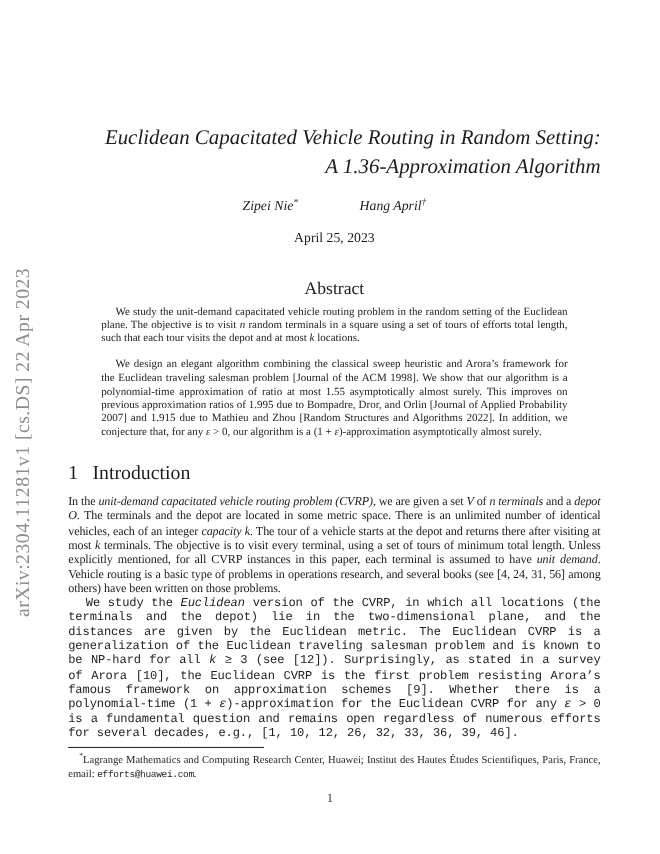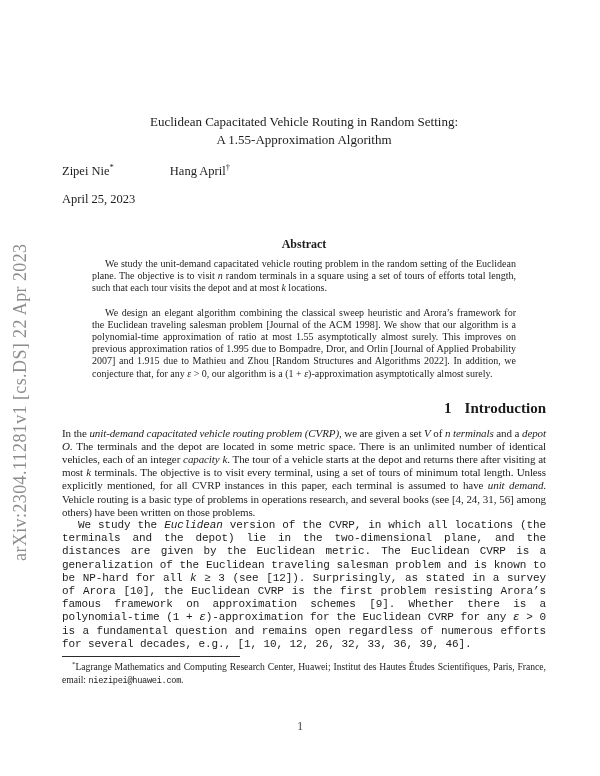--- a/index.html
+++ b/index.html
@@ -27,58 +27,61 @@
     white-space: nowrap;
   }
   .content {
     position: absolute;
     left: 62px;
     top: 0;
     width: 484px;
   }
   .title {
     margin: 113px 0 0 0;
-    text-align: center;
-    font-size: 13px;
+    text-align: right;
+    font-size: 19px;
     font-weight: normal;
     line-height: 1.38;
+    font-style: italic;
   }
   .authors {
     margin-top: 13px;
     display: flex;
+    justify-content: center;
     gap: 56px;
     font-size: 12.5px;
+    font-style: italic;
   }
   .authors sup { font-size: 8.5px; }
   .date {
     margin-top: 13px;
+    text-align: center;
     font-size: 12.5px;
   }
   .abstract {
     width: 424px;
     margin: 30px auto 0 auto;
   }
   .abs-heading {
     text-align: center;
-    font-weight: bold;
-    font-size: 12px;
+    font-weight: normal;
+    font-size: 16px;
   }
   .abs-p {
     margin: 6px 0 0 0;
     font-size: 10px;
     line-height: 1.22;
     text-align: justify;
     text-indent: 13px;
   }
   .abs-p + .abs-p { margin-top: 12px; }
   .section-heading {
     margin: 20px 0 0 0;
-    font-size: 15px;
-    font-weight: bold;
-    text-align: right;
+    font-size: 18px;
+    font-weight: normal;
   }
   .sec-num { margin-right: 13px; }
   .body-p {
     margin: 10px 0 0 0;
     font-size: 11px;
     line-height: 1.2;
     letter-spacing: -0.1px;
     text-align: justify;
   }
   .body-p.indent { margin-top: 0; text-indent: 16px; font-family: Liberation Mono, monospace; }
@@ -114,21 +117,21 @@
 </style>
 </head>
 <body>
 
 <div class="page">
 
   <div class="stamp">arXiv:2304.11281v1  [cs.DS]  22 Apr 2023</div>
 
   <div class="content">
 
-    <h1 class="title"><span>Euclidean Capacitated Vehicle Routing in Random Setting:</span><br><span>A 1.55-Approximation Algorithm</span></h1>
+    <h1 class="title"><span>Euclidean Capacitated Vehicle Routing in Random Setting:</span><br><span>A 1.36-Approximation Algorithm</span></h1>
 
     <div class="authors">
       <span class="author"><span>Zipei Nie</span><sup>*</sup></span>
       <span class="author"><span>Hang April</span><sup>†</sup></span>
     </div>
 
     <div class="date">April 25, 2023</div>
 
     <div class="abstract">
       <div class="abs-heading">Abstract</div>
@@ -136,20 +139,20 @@
       <p class="abs-p"><span>We design an elegant algorithm combining the classical sweep heuristic and Arora’s framework for the Euclidean traveling salesman problem [Journal of the ACM 1998]. We show that our algorithm is a polynomial-time approximation of ratio at most 1.55 asymptotically almost surely. This improves on previous approximation ratios of 1.995 due to Bompadre, Dror, and Orlin [Journal of Applied Probability 2007] and 1.915 due to Mathieu and Zhou [Random Structures and Algorithms 2022]. In addition, we conjecture that, for any </span><span class="seg-i">ε</span><span> &gt; 0, our algorithm is a (1 + </span><span class="seg-i">ε</span><span>)-approximation asymptotically almost surely.</span></p>
     </div>
 
     <h2 class="section-heading"><span class="sec-num">1</span><span>Introduction</span></h2>
 
     <p class="body-p"><span>In the </span><span class="seg-i">unit-demand capacitated vehicle routing problem (CVRP)</span><span>, we are given a set </span><span class="seg-i">V</span><span> of </span><span class="seg-i">n terminals</span><span> and a </span><span class="seg-i">depot O</span><span>. The terminals and the depot are located in some metric space. There is an unlimited number of identical vehicles, each of an integer </span><span class="seg-i">capacity k</span><span>. The tour of a vehicle starts at the depot and returns there after visiting at most </span><span class="seg-i">k</span><span> terminals. The objective is to visit every terminal, using a set of tours of minimum total length. Unless explicitly mentioned, for all CVRP instances in this paper, each terminal is assumed to have </span><span class="seg-i">unit demand</span><span>. Vehicle routing is a basic type of problems in operations research, and several books (see [4, 24, 31, 56] among others) have been written on those problems.</span></p>
     <p class="body-p indent"><span>We study the </span><span class="seg-i">Euclidean</span><span> version of the CVRP, in which all locations (the terminals and the depot) lie in the two-dimensional plane, and the distances are given by the Euclidean metric. The Euclidean CVRP is a generalization of the Euclidean traveling salesman problem and is known to be NP-hard for all </span><span class="seg-i">k</span><span> ≥ 3 (see [12]). Surprisingly, as stated in a survey of Arora [10], the Euclidean CVRP is the first problem resisting Arora’s famous framework on approximation schemes [9]. Whether there is a polynomial-time (1 + </span><span class="seg-i">ε</span><span>)-approximation for the Euclidean CVRP for any </span><span class="seg-i">ε</span><span> &gt; 0 is a fundamental question and remains open regardless of numerous efforts for several decades, e.g., [1, 10, 12, 26, 32, 33, 36, 39, 46].</span></p>
 
     <div class="footnotes">
       <div class="fn-rule"></div>
-      <p class="fn"><sup>*</sup><span><span>Lagrange Mathematics and Computing Research Center, Huawei; Institut des Hautes Études Scientifiques, Paris, France, email: </span><span class="seg-m">niezipei@huawei.com</span><span>.</span></span></p>
+      <p class="fn"><sup>*</sup><span><span>Lagrange Mathematics and Computing Research Center, Huawei; Institut des Hautes Études Scientifiques, Paris, France, email: </span><span class="seg-m">efforts@huawei.com</span><span>.</span></span></p>
     </div>
 
   </div>
 
   <div class="page-num">1</div>
 
 </div>
 
 </body></html>

